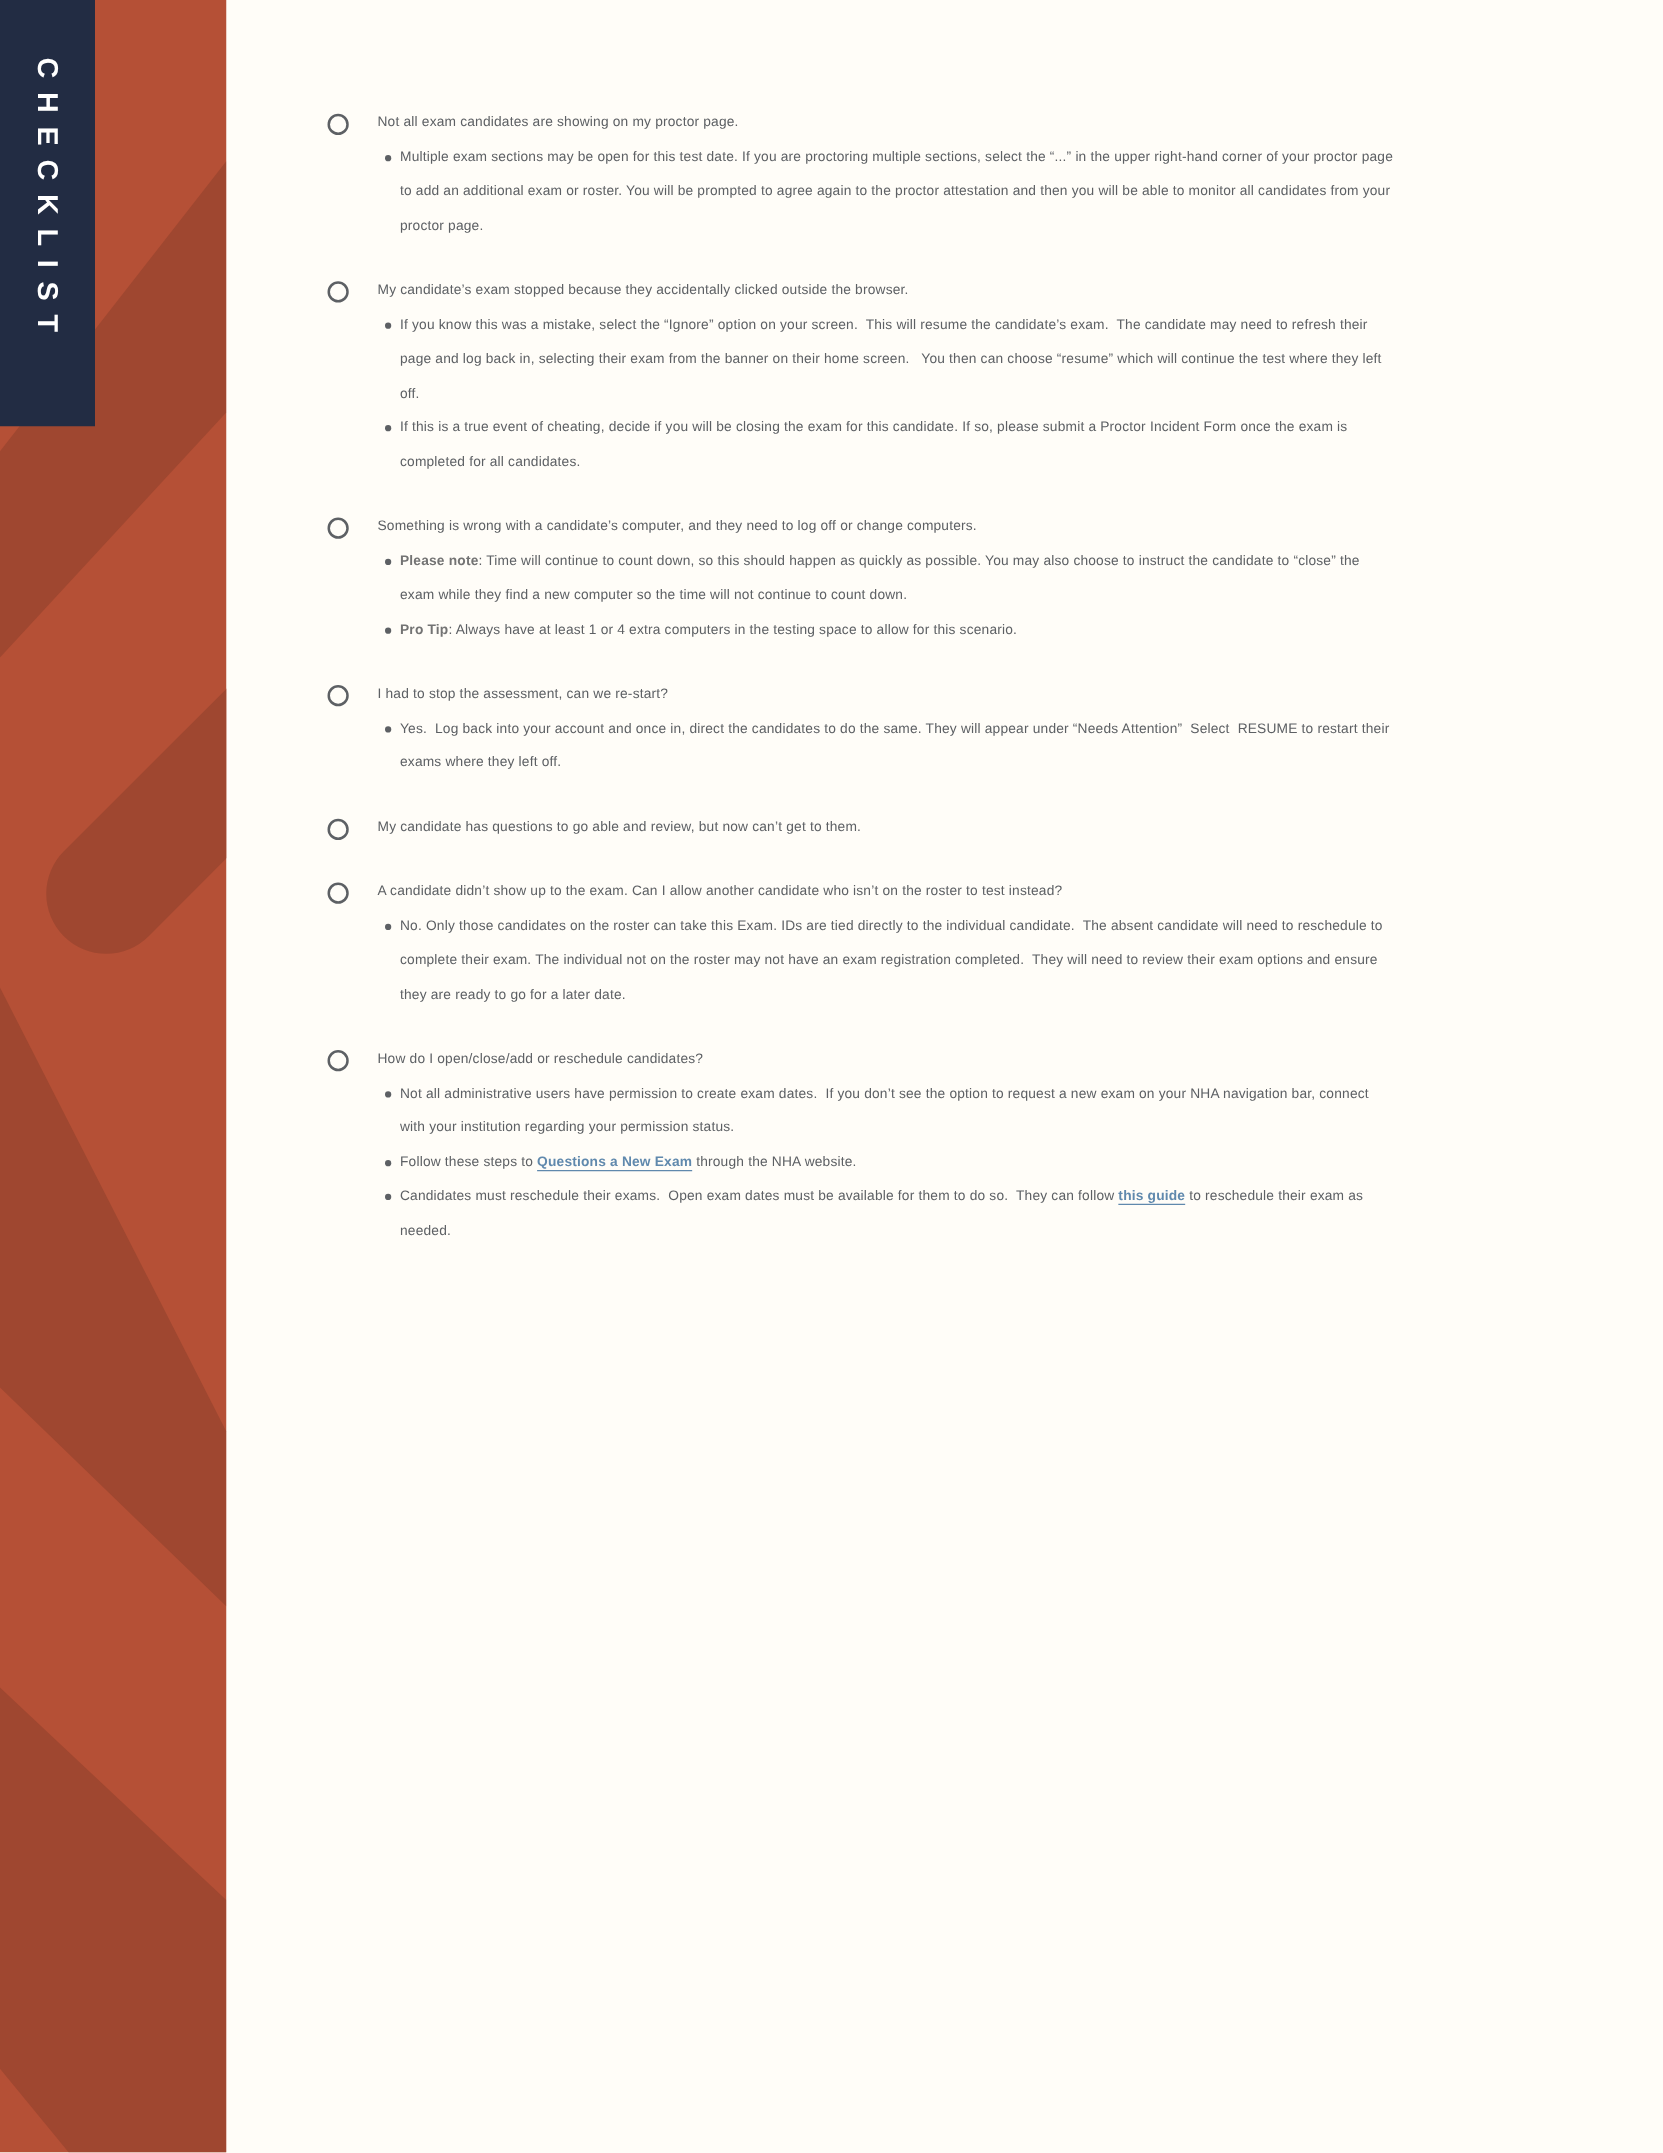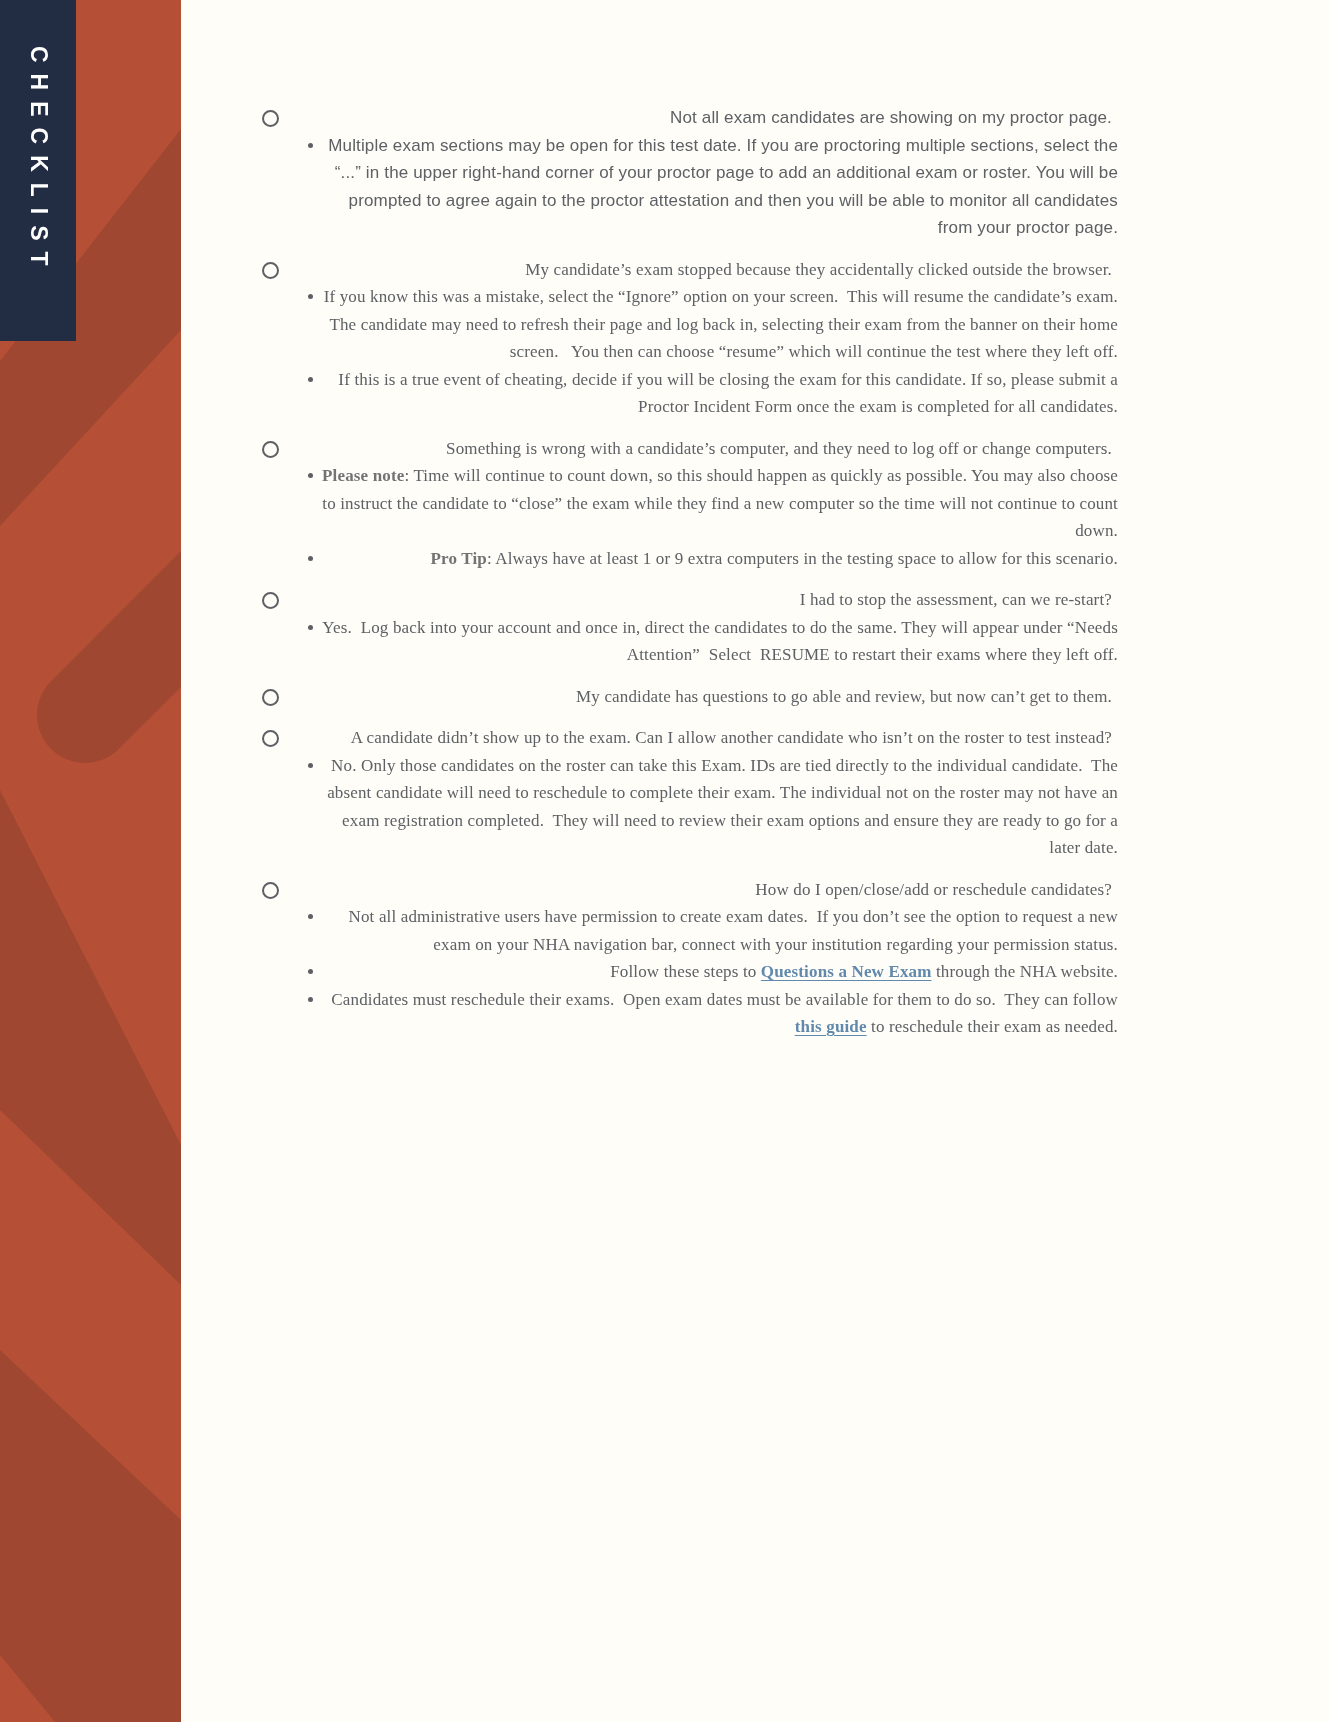--- a/index.html
+++ b/index.html
@@ -34,26 +34,26 @@
     transform:translateX(-50%);
     writing-mode:vertical-rl;
     color:#ffffff;
     font-size:23px; font-weight:bold;
     letter-spacing:11px;
     white-space:nowrap;
   }
 
   
   .content {
-    position:absolute; left:238px; top:104px;
+    position:absolute; left:238px; top:85px;
     width:880px;
     color: var(--ink, #5d6064);
-    font-size:17px; line-height:27.5px; letter-spacing:0.15px;text-align:right;
+    font-size:11px; line-height:27.5px; letter-spacing:0.15px;
   }
-  .faq-item + .faq-item { margin-top:14px;font-family:Liberation Serif, serif; }
+  .faq-item + .faq-item { margin-top:24px; }
   .question {
     position:relative; padding-left:64px;
     white-space:pre-wrap;
     max-width:874px;
   }
   .question::before {
     content:""; position:absolute; left:24px; top:6px;
     width:13px; height:13px; border-radius:50%;
     border:2px solid var(--ink, #5d6064);
   }
@@ -108,21 +108,21 @@
       <div class="answer"><span>Multiple exam sections may be open for this test date. If you are proctoring multiple sections, select the “...” in the upper right-hand corner of your proctor page to add an additional exam or roster. You will be prompted to agree again to the proctor attestation and then you will be able to monitor all candidates from your proctor page.</span></div>
     </div>
     <div class="faq-item">
       <div class="question">My candidate’s exam stopped because they accidentally clicked outside the browser.</div>
       <div class="answer"><span>If you know this was a mistake, select the “Ignore” option on your screen.  This will resume the candidate’s exam.  The candidate may need to refresh their page and log back in, selecting their exam from the banner on their home screen.   You then can choose “resume” which will continue the test where they left off.</span></div>
       <div class="answer"><span>If this is a true event of cheating, decide if you will be closing the exam for this candidate. If so, please submit a Proctor Incident Form once the exam is completed for all candidates.</span></div>
     </div>
     <div class="faq-item">
       <div class="question">Something is wrong with a candidate’s computer, and they need to log off or change computers.</div>
       <div class="answer"><strong>Please note</strong><span>: Time will continue to count down, so this should happen as quickly as possible. You may also choose to instruct the candidate to “close” the exam while they find a new computer so the time will not continue to count down.</span></div>
-      <div class="answer"><strong>Pro Tip</strong><span>: Always have at least 1 or 9 extra computers in the testing space to allow for this scenario.</span></div>
+      <div class="answer"><strong>Pro Tip</strong><span>: Always have at least 1 or 4 extra computers in the testing space to allow for this scenario.</span></div>
     </div>
     <div class="faq-item">
       <div class="question">I had to stop the assessment, can we re-start?</div>
       <div class="answer"><span>Yes.  Log back into your account and once in, direct the candidates to do the same. They will appear under “Needs Attention”  Select  RESUME to restart their exams where they left off.</span></div>
     </div>
     <div class="faq-item">
       <div class="question">My candidate has questions to go able and review, but now can’t get to them.</div>
     </div>
     <div class="faq-item">
       <div class="question">A candidate didn’t show up to the exam. Can I allow another candidate who isn’t on the roster to test instead?</div>

